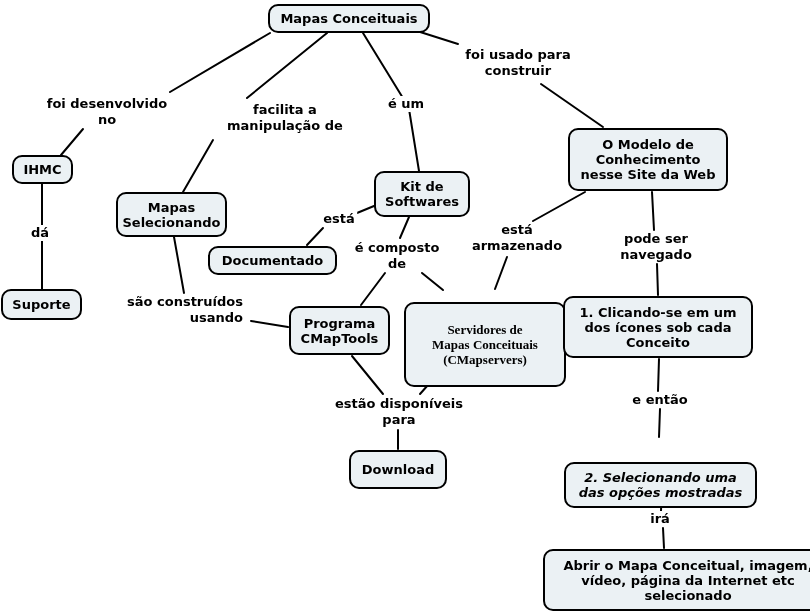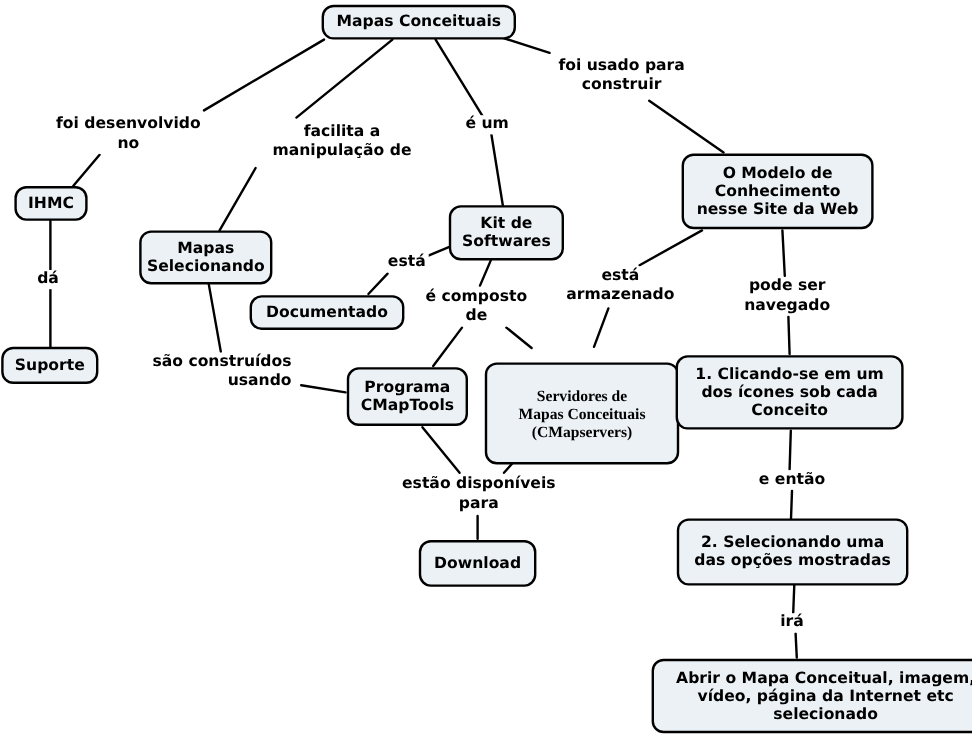--- a/index.html
+++ b/index.html
@@ -127,19 +127,19 @@
 nesse Site da Web</div>
       <div class="node" style="left: 289px; top: 306px; width: 101px; height: 49px;">Programa
 CMapTools</div>
       <div class="node" style="left: 404px; top: 302px; width: 162px; height: 85px; font-family: Liberation Serif, serif;">Servidores de
 Mapas Conceituais
 (CMapservers)</div>
       <div class="node" style="left: 563px; top: 296px; width: 190px; height: 62px;">1. Clicando-se em um
 dos ícones sob cada
 Conceito</div>
       <div class="node" style="left: 349px; top: 450px; width: 98px; height: 39px;">Download</div>
-      <div class="node" style="left: 564px; top: 432px; width: 193px; height: 56px;">2. Selecionando uma
+      <div class="node" style="left: 564px; top: 462px; width: 193px; height: 46px; font-style: italic;">2. Selecionando uma
 das opções mostradas</div>
       <div class="node" style="left: 519px; top: 549px; width: 290px; height: 62px; margin-left: 24px;">Abrir o Mapa Conceitual, imagem,
 vídeo, página da Internet etc
 selecionado</div>
     </div>
 </div>
 
 </body></html>

